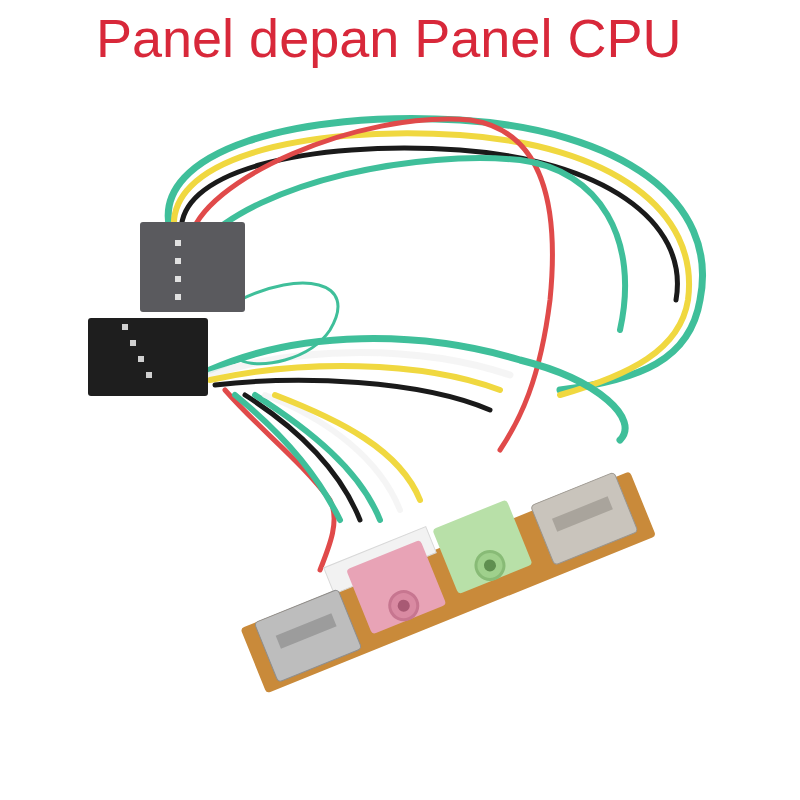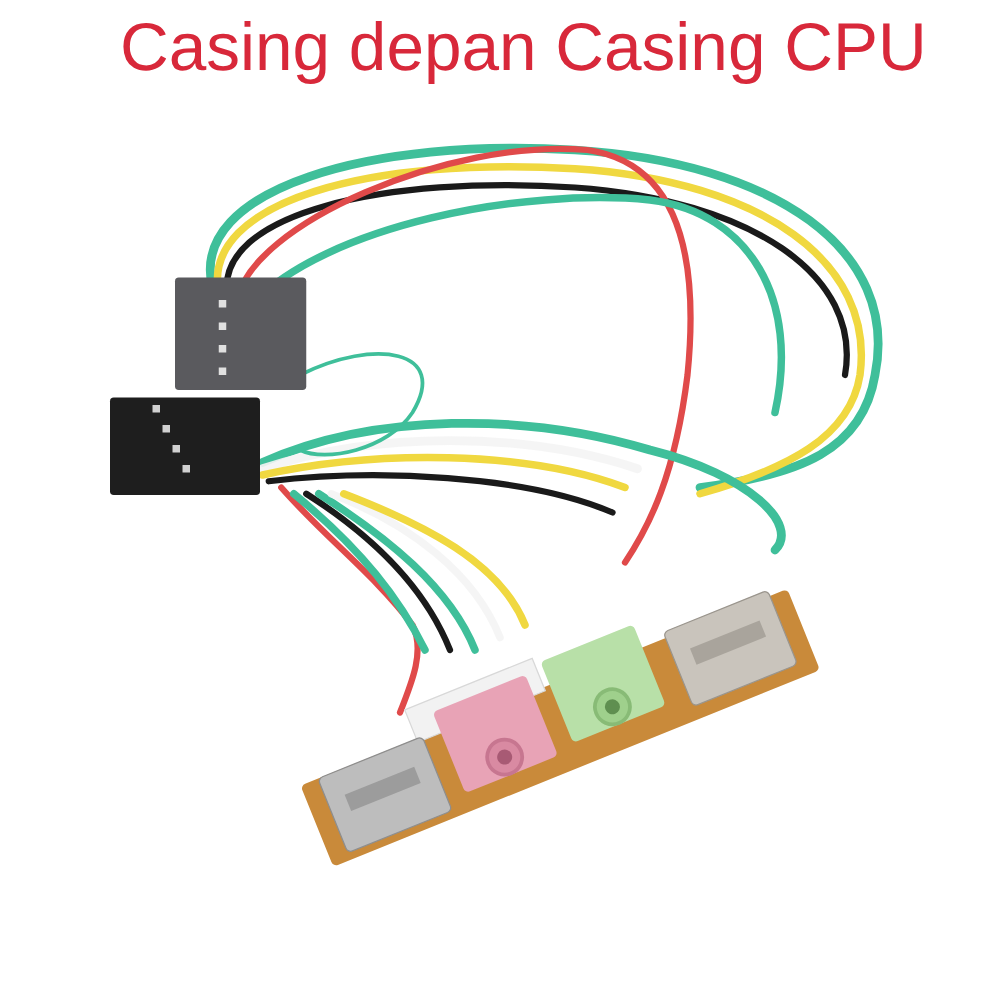--- a/index.html
+++ b/index.html
@@ -8,21 +8,21 @@
       position: absolute; left: 96px; top: 6px;
       font-family: "Liberation Sans", sans-serif;
       font-size: 54px; line-height: 64px; color: #d8283a;
       white-space: nowrap; letter-spacing: 0px;
     }
     .photo { position: absolute; left: 0; top: 0; width: 800px; height: 800px; }
   </style>
 </head>
 <body>
 
-<div class="title">Casing depan Casing CPU</div>
+<div class="title">Panel depan Panel CPU</div>
 
 <svg class="photo" viewBox="0 0 800 800" xmlns="http://www.w3.org/2000/svg">
 
   <g fill="none" stroke-linecap="round">
     <path d="M170 230 C150 150 300 110 460 120 C620 130 720 200 700 300 C690 360 640 380 560 390" stroke="#3fbf9a" stroke-width="7"></path>
     <path d="M175 235 C160 160 300 125 460 135 C610 145 700 210 688 300 C680 350 630 375 560 395" stroke="#f0d840" stroke-width="6"></path>
     <path d="M182 238 C170 170 310 140 460 150 C600 160 690 220 676 300" stroke="#1a1a1a" stroke-width="5"></path>
     <path d="M190 240 C200 180 360 110 470 120 C540 130 560 200 550 300 C540 380 520 420 500 450" stroke="#e04a4a" stroke-width="5"></path>
     <path d="M200 245 C260 180 420 150 520 160 C600 170 640 240 620 330" stroke="#3fbf9a" stroke-width="6"></path>
     <path d="M210 370 C300 330 420 330 520 360 C600 380 640 420 620 440" stroke="#3fbf9a" stroke-width="7"></path>

